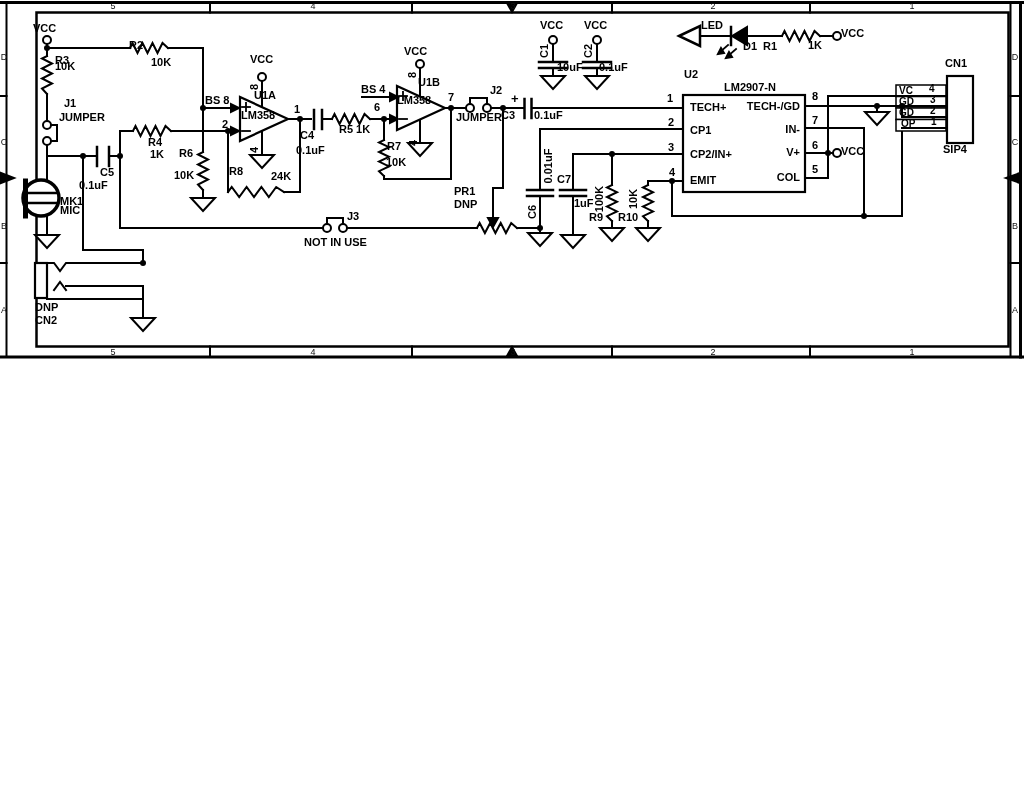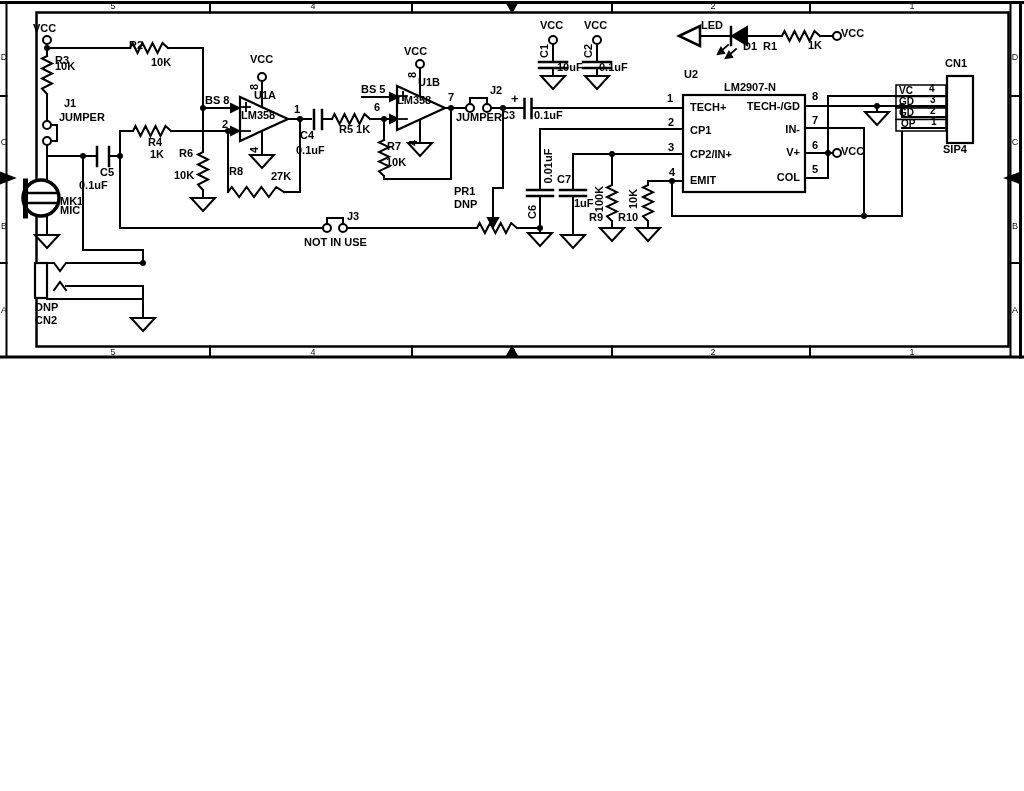--- a/index.html
+++ b/index.html
@@ -362,26 +362,26 @@
 <span class="lbl" style="left:174px;top:170px">10K</span>
 <span class="lbl" style="left:205px;top:95px">BS 8</span>
 
 <span class="lbl rot" style="left:254px;top:87px">8</span>
 <span class="lbl" style="left:254px;top:90px">U1A</span>
 <span class="lbl" style="left:241px;top:110px">LM358</span>
 <span class="lbl" style="left:294px;top:104px">1</span>
 <span class="lbl" style="left:222px;top:119px">2</span>
 <span class="lbl rot" style="left:254px;top:150px">4</span>
 <span class="lbl" style="left:229px;top:166px">R8</span>
-<span class="lbl" style="left:271px;top:171px">27K</span>
+<span class="lbl" style="left:271px;top:171px">24K</span>
 <span class="lbl" style="left:300px;top:130px">C4</span>
 <span class="lbl" style="left:296px;top:145px">0.1uF</span>
 <span class="lbl" style="left:339px;top:124px">R5 1K</span>
 
-<span class="lbl" style="left:361px;top:84px">BS 5</span>
+<span class="lbl" style="left:361px;top:84px">BS 4</span>
 <span class="lbl rot" style="left:412px;top:75px">8</span>
 <span class="lbl" style="left:418px;top:77px">U1B</span>
 <span class="lbl" style="left:397px;top:95px">LM358</span>
 <span class="lbl" style="left:374px;top:102px">6</span>
 <span class="lbl" style="left:448px;top:92px">7</span>
 <span class="lbl rot" style="left:413px;top:143px">4</span>
 <span class="lbl" style="left:387px;top:141px">R7</span>
 <span class="lbl" style="left:386px;top:157px">10K</span>
 
 <span class="lbl" style="left:490px;top:85px">J2</span>

